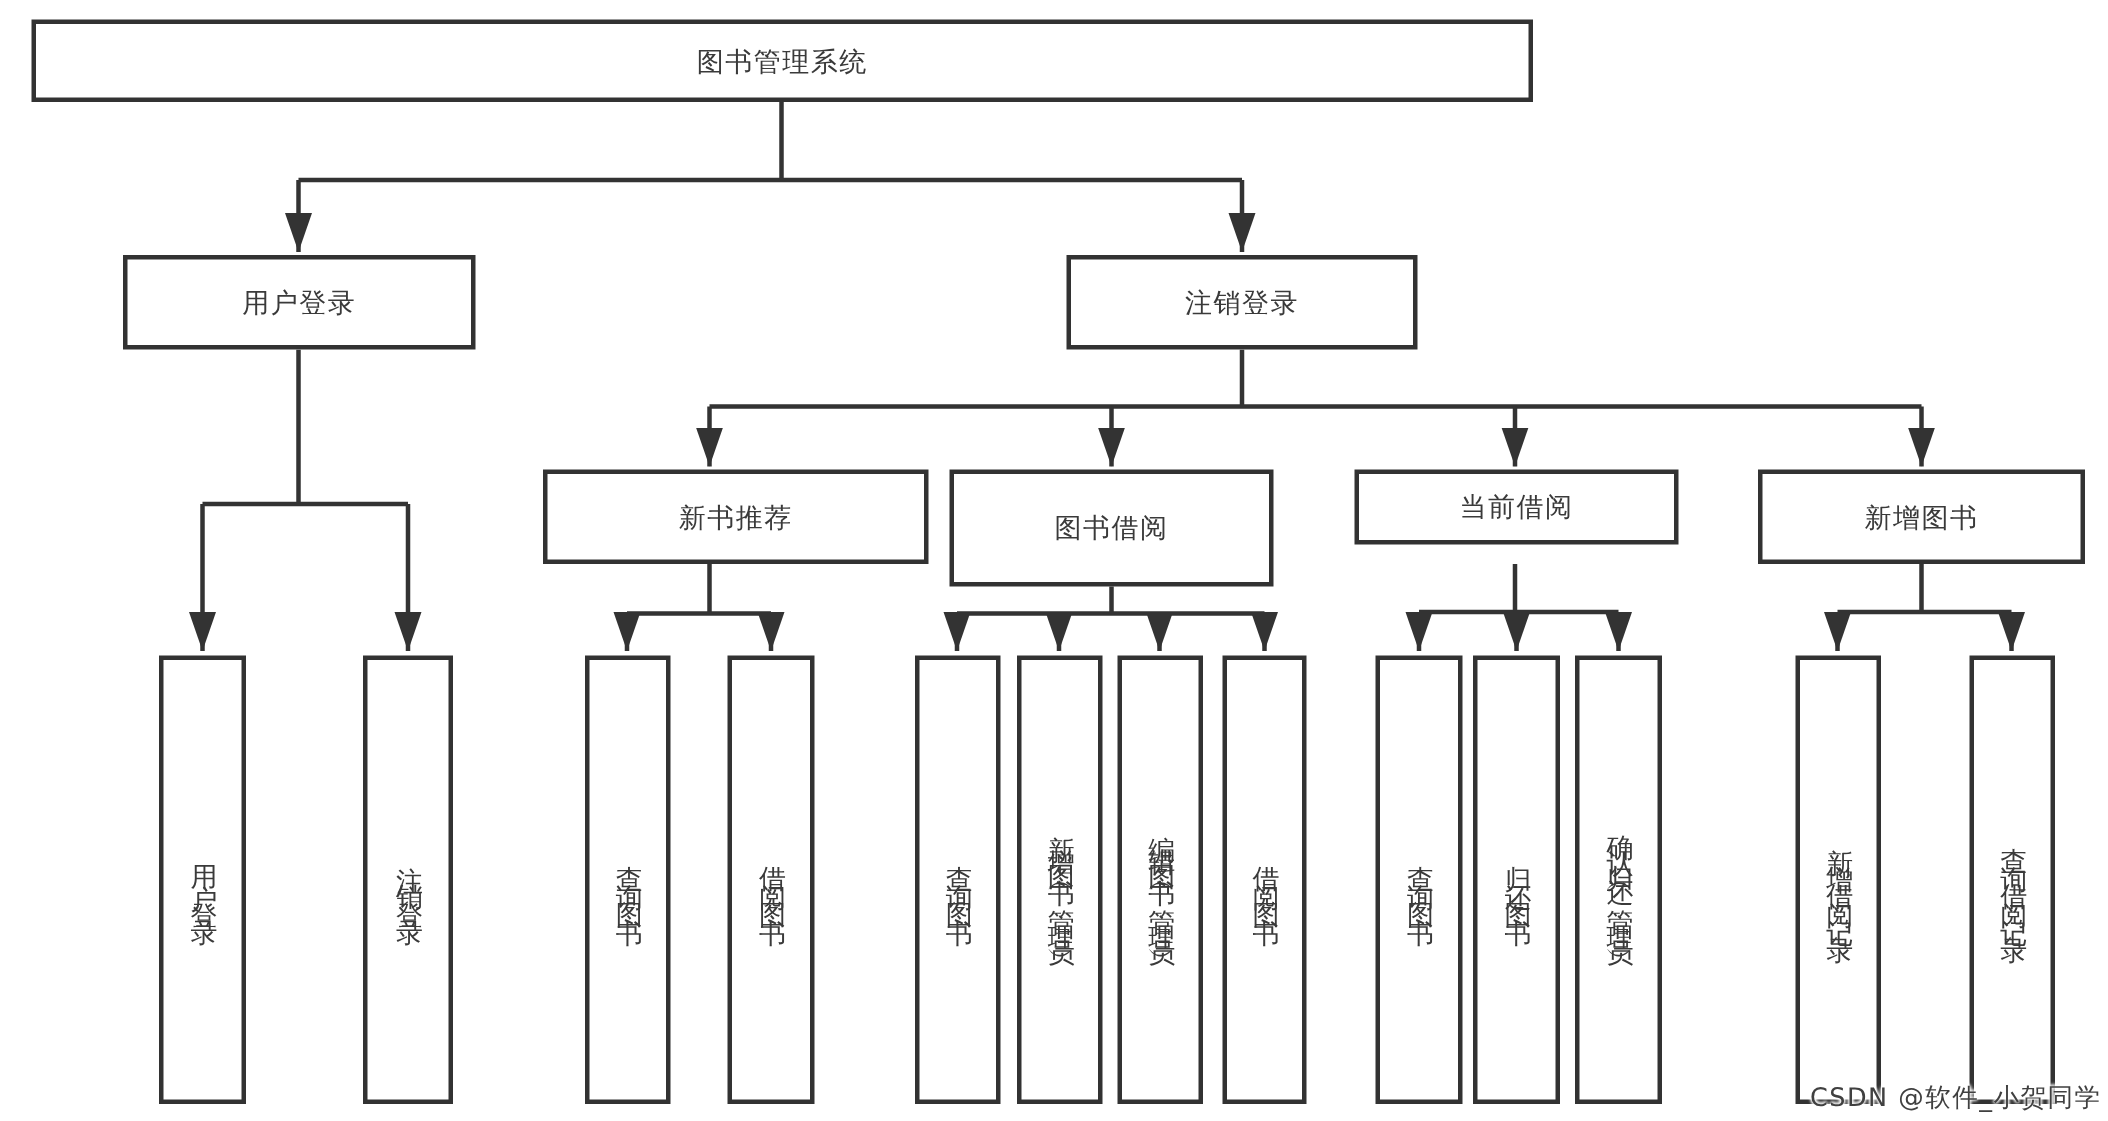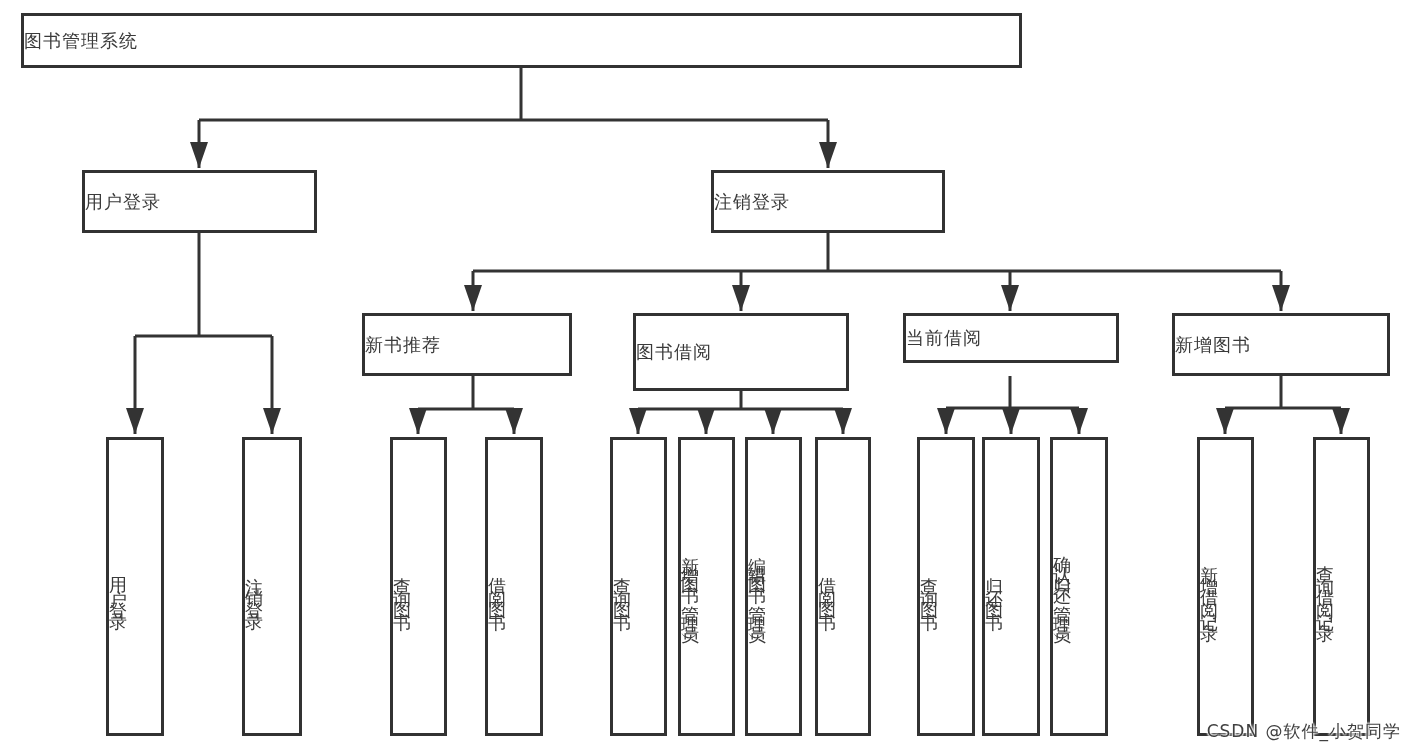--- a/index.html
+++ b/index.html
@@ -4,21 +4,21 @@
 <style>
   html,body{margin:0;padding:0;background:#ffffff;}
   .canvas{
     position:relative;width:1405px;height:747px;background:#ffffff;overflow:hidden;
     font-family:"DejaVu Sans","Liberation Sans",sans-serif;color:#3a3a3a;
   }
   svg.wires{position:absolute;left:0;top:0;width:1405px;height:747px;}
   .wire{stroke:#333333;stroke-width:3;fill:none;}
   .box{
     position:absolute;box-sizing:border-box;border:3px solid #323232;background:#ffffff;
-    display:flex;align-items:center;justify-content:flex-start;
+    display:flex;align-items:center;justify-content:center;
   }
   .box.h .lbl{font-size:18px;letter-spacing:1px;white-space:nowrap;}
   .box.v .lbl{
     writing-mode:vertical-rl;text-orientation:mixed;
     font-size:18px;line-height:1;letter-spacing:12px;white-space:nowrap;
   }
   .watermark{
     position:absolute;right:4px;bottom:4px;font-size:17px;letter-spacing:1px;
     color:#404040;white-space:nowrap;
     text-shadow:0 1px 2px rgba(255,255,255,.95),0 -1px 2px rgba(255,255,255,.95),1px 0 2px rgba(255,255,255,.95),-1px 0 2px rgba(255,255,255,.95);
@@ -74,21 +74,21 @@
     <span class="lbl">图书管理系统</span>
   </div>
 
   <div class="box h" style="left:82px;top:170px;width:235px;height:63px">
     <span class="lbl">用户登录</span>
   </div>
   <div class="box h" style="left:711px;top:170px;width:234px;height:63px">
     <span class="lbl">注销登录</span>
   </div>
 
-  <div class="box h" style="left:362px;top:313px;width:210px;height:63px">
+  <div class="box h" style="left:362px;top:313px;width:257px;height:63px">
     <span class="lbl">新书推荐</span>
   </div>
   <div class="box h" style="left:633px;top:313px;width:216px;height:78px">
     <span class="lbl">图书借阅</span>
   </div>
   <div class="box h" style="left:903px;top:313px;width:216px;height:50px">
     <span class="lbl">当前借阅</span>
   </div>
   <div class="box h" style="left:1172px;top:313px;width:218px;height:63px">
     <span class="lbl">新增图书</span>

